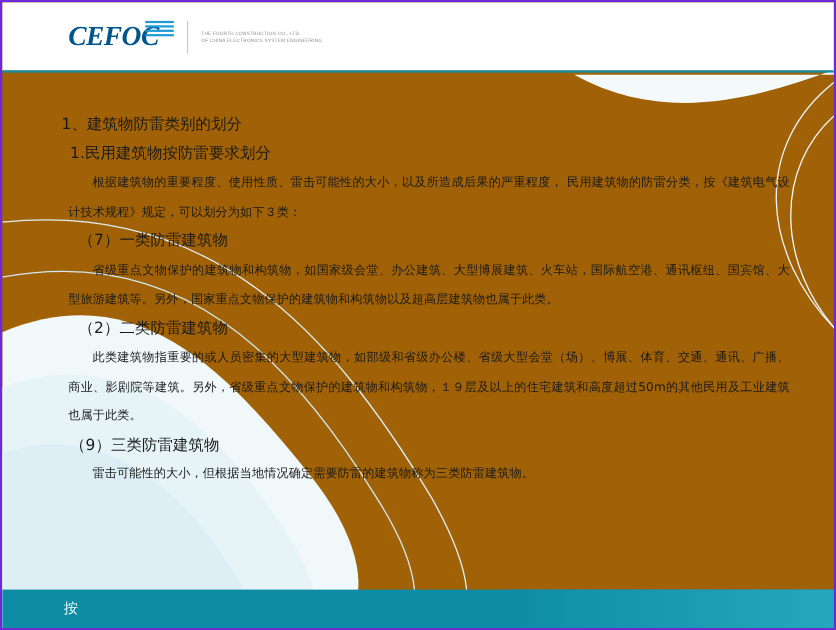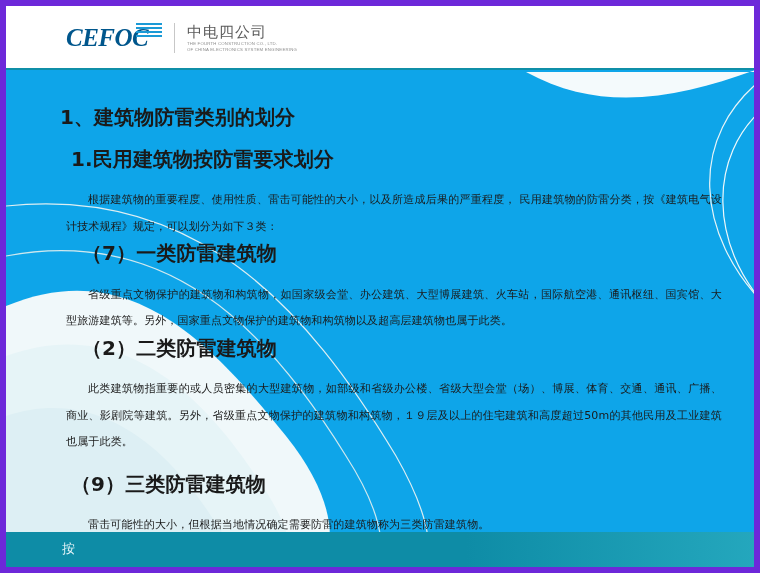--- a/index.html
+++ b/index.html
@@ -10,23 +10,23 @@
     width: 760px;
     height: 573px;
     overflow: hidden;
     background: #ffffff;
     font-family: "Liberation Sans", sans-serif;
   }
   .slide {
     position: relative;
     width: 760px;
     height: 573px;
-    background: #0ea5e9;
+    background: #a16207;
     box-sizing: border-box;
-    border: 6px solid #6d28d9;
+    border: 2px solid #6d28d9;
     overflow: hidden;
   }
   
   .bg-swoosh {
     position: absolute;
     left: 0;
     top: 0;
     width: 760px;
     height: 573px;
     pointer-events: none;
@@ -117,38 +117,37 @@
     left: 0;
     top: 64px;
     width: 760px;
     height: 474px;
     z-index: 2;
     padding: 34px 44px 0 54px;
     box-sizing: border-box;
   }
   .line {
     font-family: "DejaVu Sans", sans-serif;
-    font-size: 20px;
+    font-size: 14px;
     color: #1a1a1a;
     line-height: 26.5px;
     white-space: pre;
     letter-spacing: 0.1px;
-    font-weight: bold;
   }
   .para {
     font-family: "DejaVu Sans", sans-serif;
     font-size: 11px;
     color: #1a1a1a;
     line-height: 26.5px;
     text-align: justify;
     text-justify: inter-ideograph;
     letter-spacing: 0.15px;
   }
   .indent2 { text-indent: 2em; }
-  .pad-left-1 { padding-left: 0.55em; margin-top: 15px; }
+  .pad-left-1 { padding-left: 0.55em; }
   .pad-left-2 { padding-left: 1.1em; }
   
   .footer {
     position: absolute;
     left: 0;
     bottom: 0;
     width: 760px;
     height: 35px;
     background: #0e8ca6;
     z-index: 5;
@@ -198,21 +197,20 @@
         <span class="logo-text">CEFOC</span>
         <span class="logo-bars">
           <i></i>
             <i></i>
             <i></i>
             <i></i>
         </span>
       </div>
       <div class="logo-divider"></div>
       <div class="logo-cn">
-        <div class="logo-cn-main">中电四公司</div>
         <div class="logo-cn-sub">THE FOURTH CONSTRUCTION CO., LTD.</div>
         <div class="logo-cn-sub">OF CHINA ELECTRONICS SYSTEM ENGINEERING</div>
       </div>
     </div>
   </div>
   <div class="header-rule"></div>
 
   <div class="content">
     <div class="line">1、建筑物防雷类别的划分</div>
     <div class="line pad-left-1">1.民用建筑物按防雷要求划分</div>

